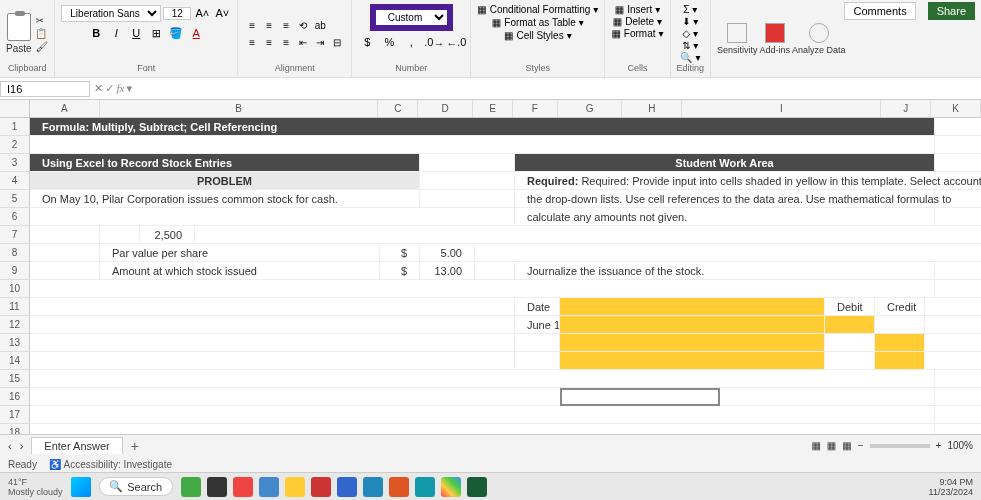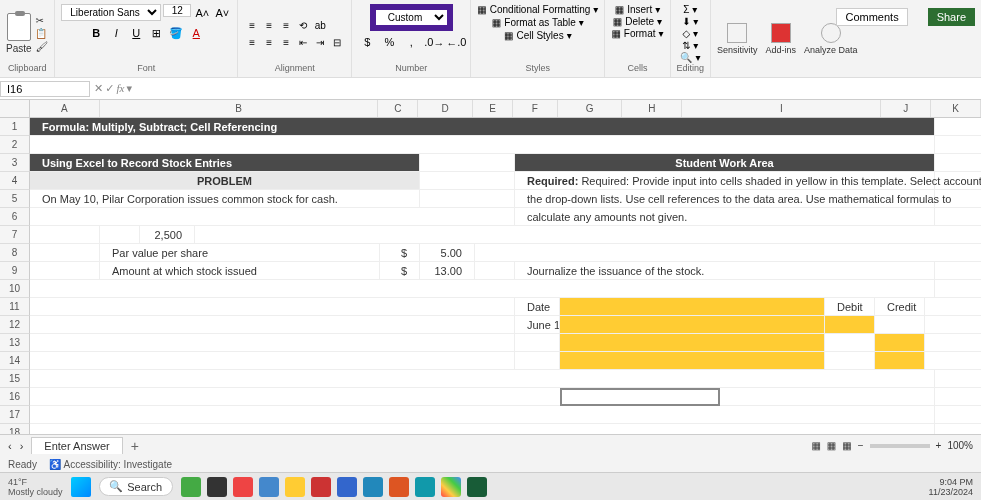--- a/index.html
+++ b/index.html
@@ -1,48 +1,48 @@
 <!DOCTYPE html>
 <html><head>
 <meta charset="utf-8">
 <style>
   * { margin: 0; padding: 0; box-sizing: border-box; font-family: "Segoe UI", Arial, sans-serif; }
   body { width: 981px; height: 500px; background: #f0f0f0; overflow: hidden; font-size: 11px; color: #333; }
 
   .ribbon { background: #f3f3f3; border-bottom: 1px solid #ddd; height: 78px; display: flex; align-items: flex-start; position: relative; }
-  .top-right-actions { position: absolute; top: 8px; right: 6px; display: flex; gap: 20px; }
+  .top-right-actions { position: absolute; top: 2px; right: 6px; display: flex; gap: 12px; }
   .comments-btn, .share-btn { font-size: 11px; padding: 2px 8px; border: 1px solid #ccc; background: #fff; cursor: pointer; }
   .share-btn { background: #2c6e31; color: #fff; border-color: #2c6e31; }
 
   .ribbon-group { display: flex; flex-direction: column; align-items: center; padding: 4px 6px; border-right: 1px solid #e0e0e0; height: 100%; }
   .group-content { flex: 1; display: flex; align-items: center; gap: 4px; }
   .group-label { font-size: 9px; color: #666; }
 
   .paste-btn { display: flex; flex-direction: column; align-items: center; font-size: 10px; }
   .clipboard-icon { width: 24px; height: 28px; border: 1px solid #888; border-radius: 2px; background: #fff; position: relative; margin-bottom: 2px; }
   .clipboard-icon::before { content: ""; position: absolute; top: -3px; left: 7px; width: 10px; height: 5px; background: #888; border-radius: 2px; }
 
   .font-controls { display: flex; flex-direction: column; gap: 2px; }
-  .font-row { display: flex; gap: 2px; align-items: flex-start; }
+  .font-row { display: flex; gap: 2px; align-items: center; }
   .font-select { border: 1px solid #ccc; font-size: 10px; padding: 1px 4px; background: #fff; }
   .fs-input { width: 28px; border: 1px solid #ccc; font-size: 10px; text-align: center; }
   .tb-btn { width: 18px; height: 18px; border: none; background: transparent; font-size: 11px; cursor: pointer; }
 
   .align-grid { display: grid; grid-template-columns: repeat(6, 16px); gap: 1px; }
   .align-btn { width: 16px; height: 16px; border: none; background: transparent; font-size: 10px; }
 
   .number-group { display: flex; flex-direction: column; gap: 2px; }
   .num-fmt { border: 6px solid #4c1d95; font-size: 10px; padding: 1px 8px; background: #fff; }
 
   .styles-group { display: flex; flex-direction: column; gap: 2px; font-size: 10px; }
 
   .cells-group, .editing-group { display: flex; flex-direction: column; gap: 1px; font-size: 10px; }
   .cell-btn { display: flex; align-items: center; gap: 3px; background: transparent; border: none; font-size: 10px; cursor: pointer; }
 
-  .addins-group { display: flex; gap: 8px; align-items: center; }
+  .addins-group { display: flex; gap: 2px; align-items: center; }
   .addin-item { display: flex; flex-direction: column; align-items: center; font-size: 9px; gap: 2px; }
   .addin-icon { width: 20px; height: 20px; border: 1px solid #aaa; }
 
   .name-fx { height: 22px; background: #fff; border-bottom: 1px solid #ccc; display: flex; align-items: center; }
   .name-box { width: 90px; border: 1px solid #ccc; font-size: 11px; padding: 1px 6px; margin-right: 4px; }
   .fx-btns { display: flex; gap: 2px; margin-right: 4px; color: #888; }
   .fx-label { font-style: italic; font-family: serif; }
   .formula-bar { flex: 1; border: none; font-size: 11px; }
 
   .col-headers { height: 18px; background: #f5f5f5; display: flex; border-bottom: 1px solid #ccc; }

